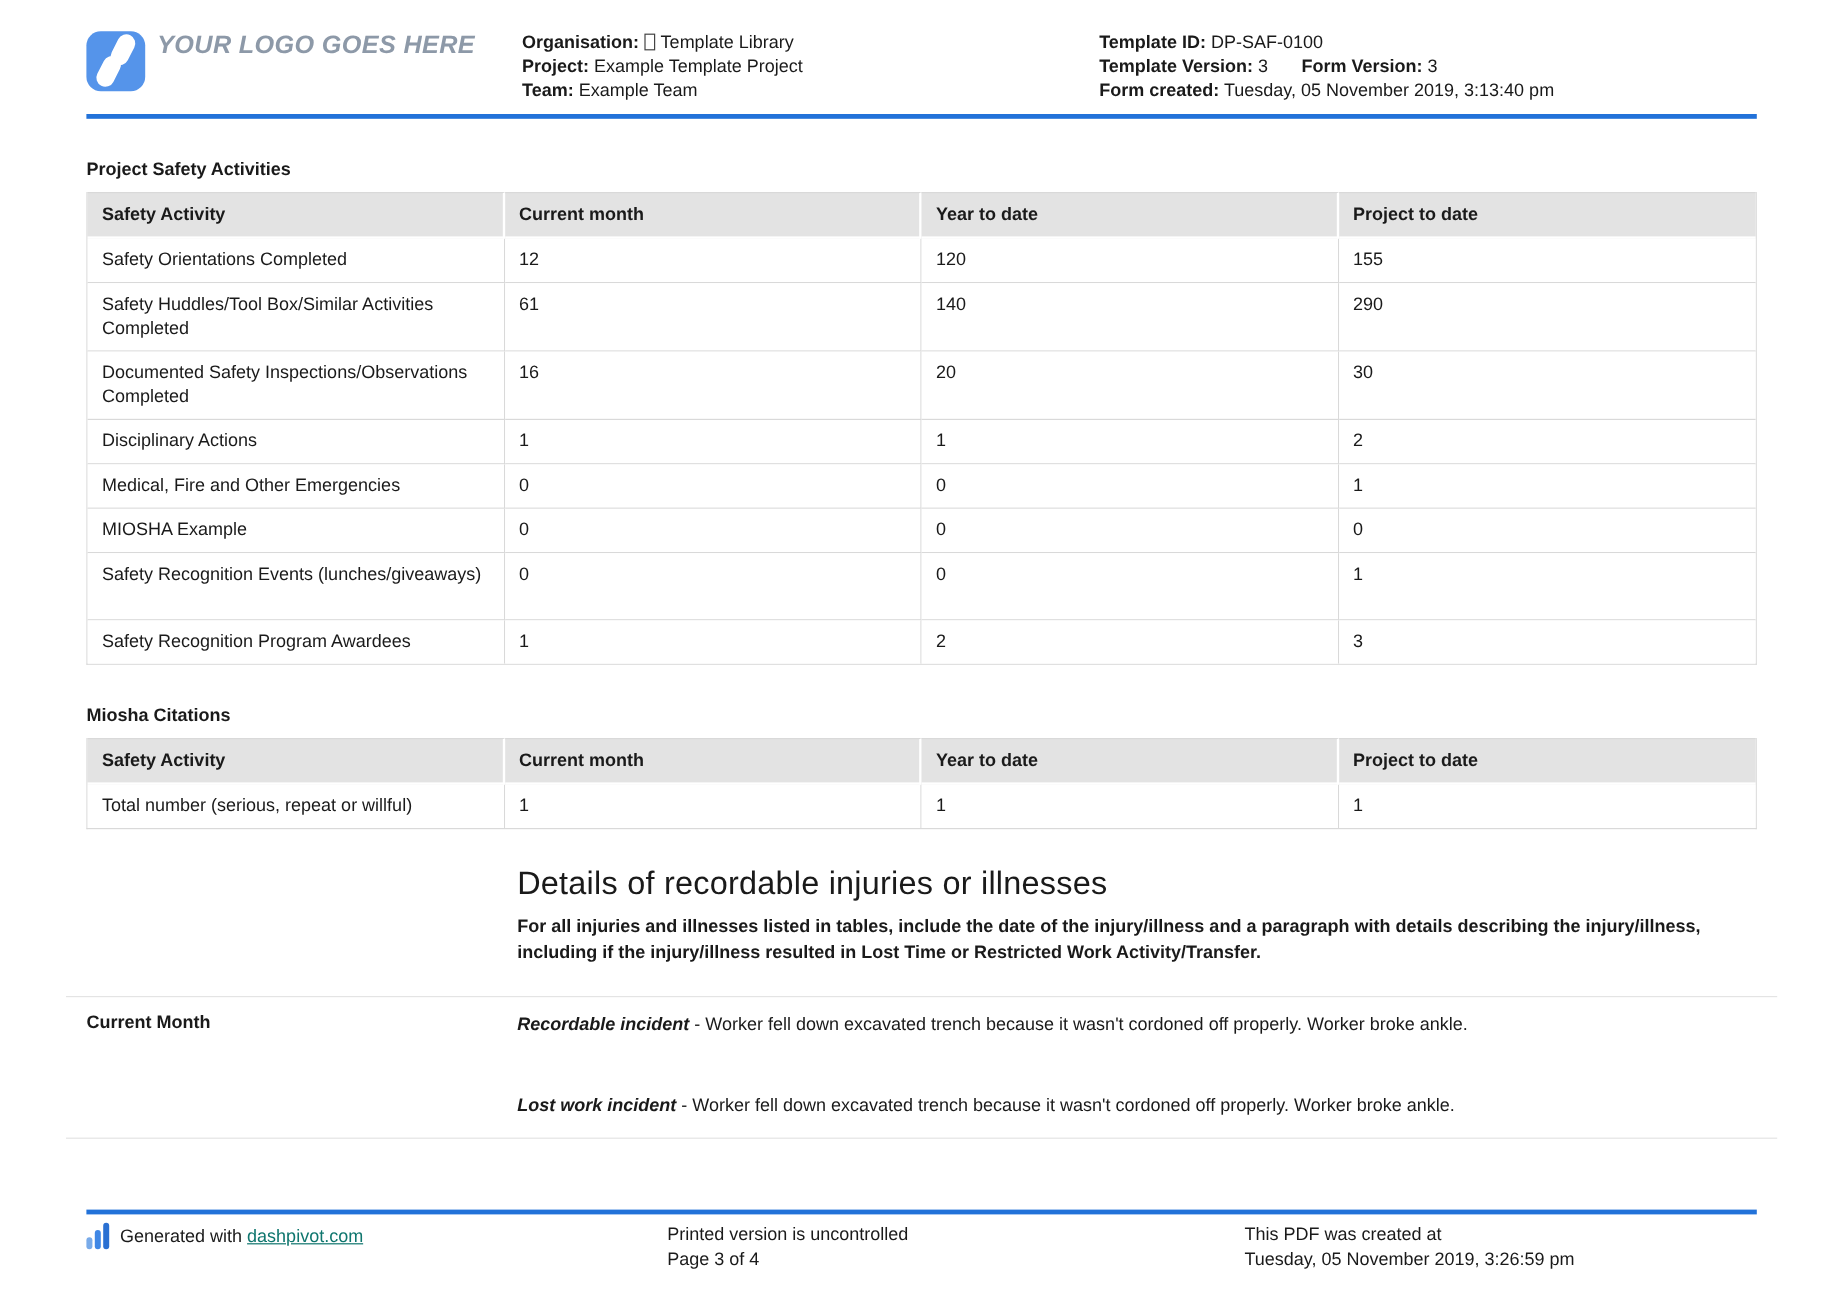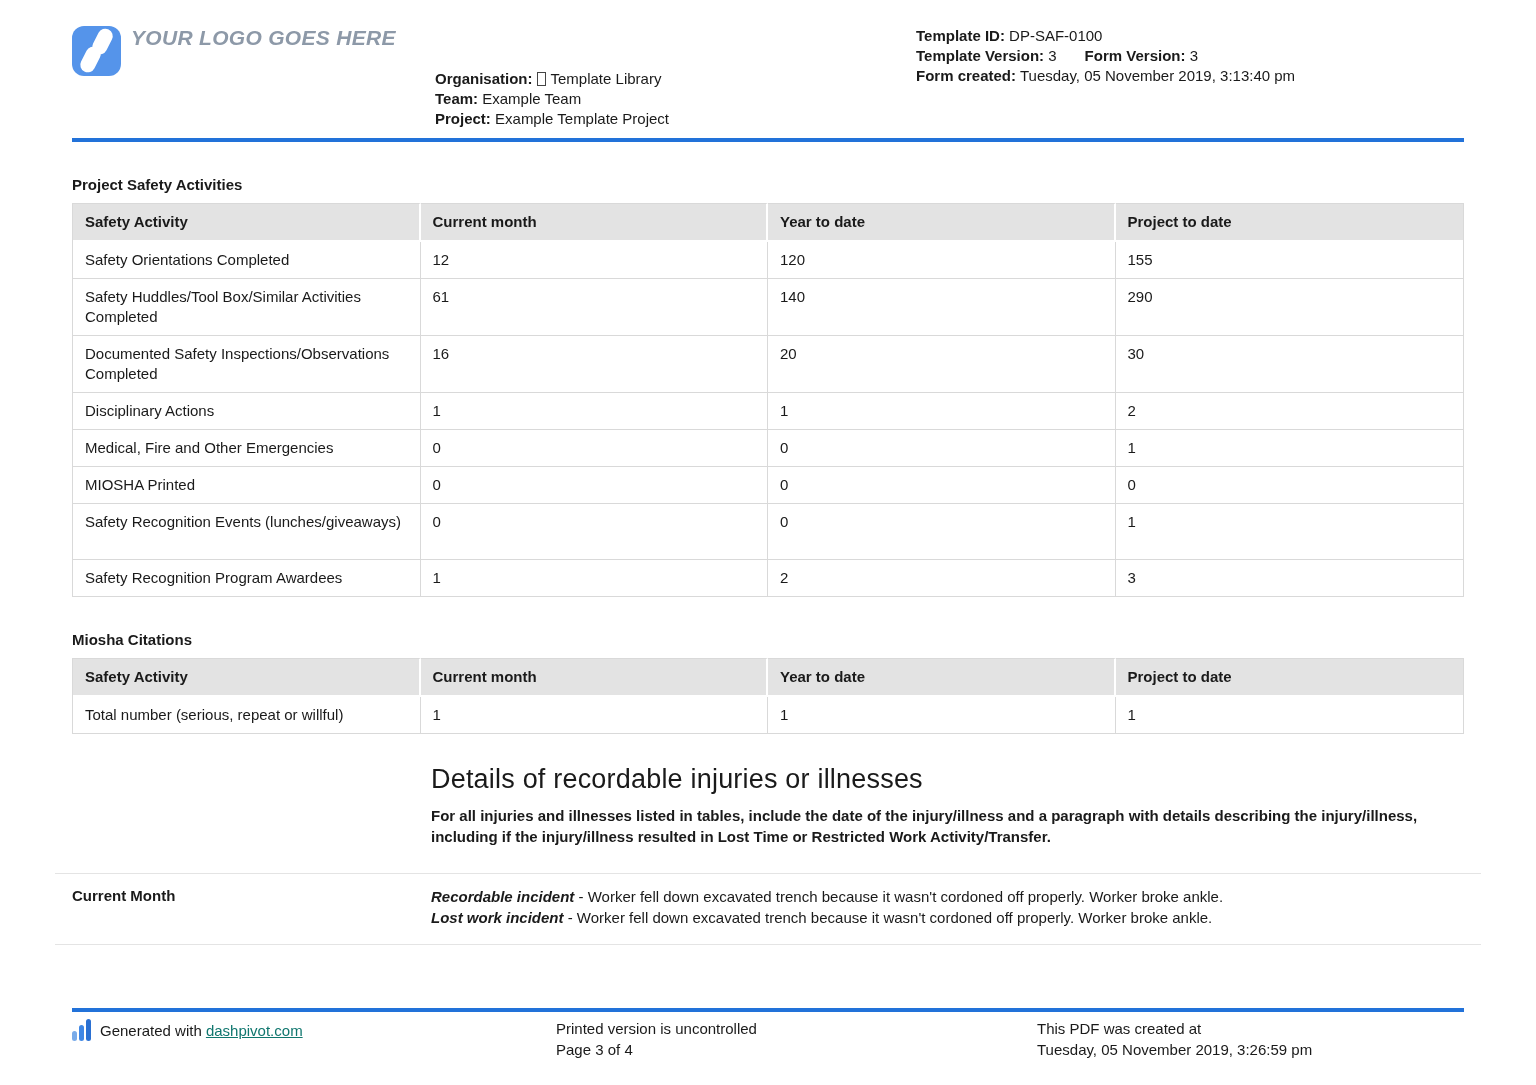--- a/index.html
+++ b/index.html
@@ -23,21 +23,21 @@
   }
   .pill { position: absolute; width: 15px; height: 27px; background: #fff; border-radius: 8px; transform: rotate(27deg); }
   .pill.p1 { left: 23px; top: 2px; }
   .pill.p2 { left: 11px; top: 20px; }
   .logo-text {
     margin-left: 10px; color: #8d99a8; font-weight: bold; font-style: italic;
     font-size: 21px; letter-spacing: 0.3px; white-space: nowrap;
   }
   .hmeta { font-size: 15px; line-height: 20px; }
   .hmeta .lbl { font-weight: bold; }
-  .hcol-mid { width: 481px; margin-top: 43px; }
+  .hcol-mid { width: 481px; }
   .hcol-right { flex: 1; }
   .tofu {
     display: inline-block; width: 9px; height: 14px;
     border: 1.2px solid #444; margin: 0 5px 0 4px; vertical-align: -2px;
   }
   .vgap { display: inline-block; width: 28px; }
 
   .rule-blue { height: 4px; background: #2272d9; margin-top: 9px; }
 
   
@@ -68,21 +68,21 @@
   .details-instructions {
     margin-left: 359px; margin-top: 10px;
     font-size: 15px; font-weight: bold; line-height: 21px;
   }
   .divider { height: 1px; background: #e4e4e4; margin: 0 -17px; }
   .div1 { margin-top: 26px; }
   .cm-row { display: flex; padding-top: 12px; padding-bottom: 16px; }
   .cm-label { width: 359px; font-size: 15px; font-weight: bold; padding-top: 1px; }
   .cm-entries { flex: 1; }
   .entry { font-size: 15px; line-height: 21px; }
-  .entry + .entry { }
+  .entry + .entry { margin-top: 47px; }
   .entry b { font-weight: bold; font-style: italic; }
 
   
   .footer-rule { position: absolute; left: 72px; top: 1008px; width: 1392px; height: 4px; background: #2272d9; }
   .footer { position: absolute; left: 72px; top: 1018px; width: 1392px; font-size: 15px; line-height: 21px; }
   .f-left { position: absolute; left: 0; top: 1px; display: flex; align-items: center; }
   .bars { display: flex; align-items: flex-end; height: 22px; margin-right: 9px; }
   .bars i { display: block; width: 5px; border-radius: 3px; margin-right: 2px; }
   .bars i.b1 { height: 10px; background: #79abe9; }
   .bars i.b2 { height: 16px; background: #3f87e5; }
@@ -100,22 +100,22 @@
     <div class="header-row">
       <div class="logo-block">
         <div class="logo-icon">
           <span class="pill p1"></span>
           <span class="pill p2"></span>
         </div>
         <div class="logo-text">YOUR LOGO GOES HERE</div>
       </div>
       <div class="hcol-mid hmeta">
         <div><span class="lbl">Organisation:</span><span class="tofu"></span><span>Template Library</span></div>
+        <div><span class="lbl">Project:</span> <span>Example Template Project</span></div>
         <div><span class="lbl">Team:</span> <span>Example Team</span></div>
-        <div><span class="lbl">Project:</span> <span>Example Template Project</span></div>
       </div>
       <div class="hcol-right hmeta">
         <div><span class="lbl">Template ID:</span> <span>DP-SAF-0100</span></div>
         <div><span class="lbl">Template Version:</span> <span>3</span><span class="vgap"></span><span class="lbl">Form Version:</span> <span>3</span></div>
         <div><span class="lbl">Form created:</span> <span>Tuesday, 05 November 2019, 3:13:40 pm</span></div>
       </div>
     </div>
 
     <div class="rule-blue"></div>
 
@@ -154,21 +154,21 @@
             <td>1</td>
             <td>2</td>
           </tr>
           <tr>
             <td>Medical, Fire and Other Emergencies</td>
             <td>0</td>
             <td>0</td>
             <td>1</td>
           </tr>
           <tr>
-            <td>MIOSHA Printed</td>
+            <td>MIOSHA Example</td>
             <td>0</td>
             <td>0</td>
             <td>0</td>
           </tr>
           <tr class="tall">
             <td>Safety Recognition Events (lunches/giveaways)</td>
             <td>0</td>
             <td>0</td>
             <td>1</td>
           </tr>

